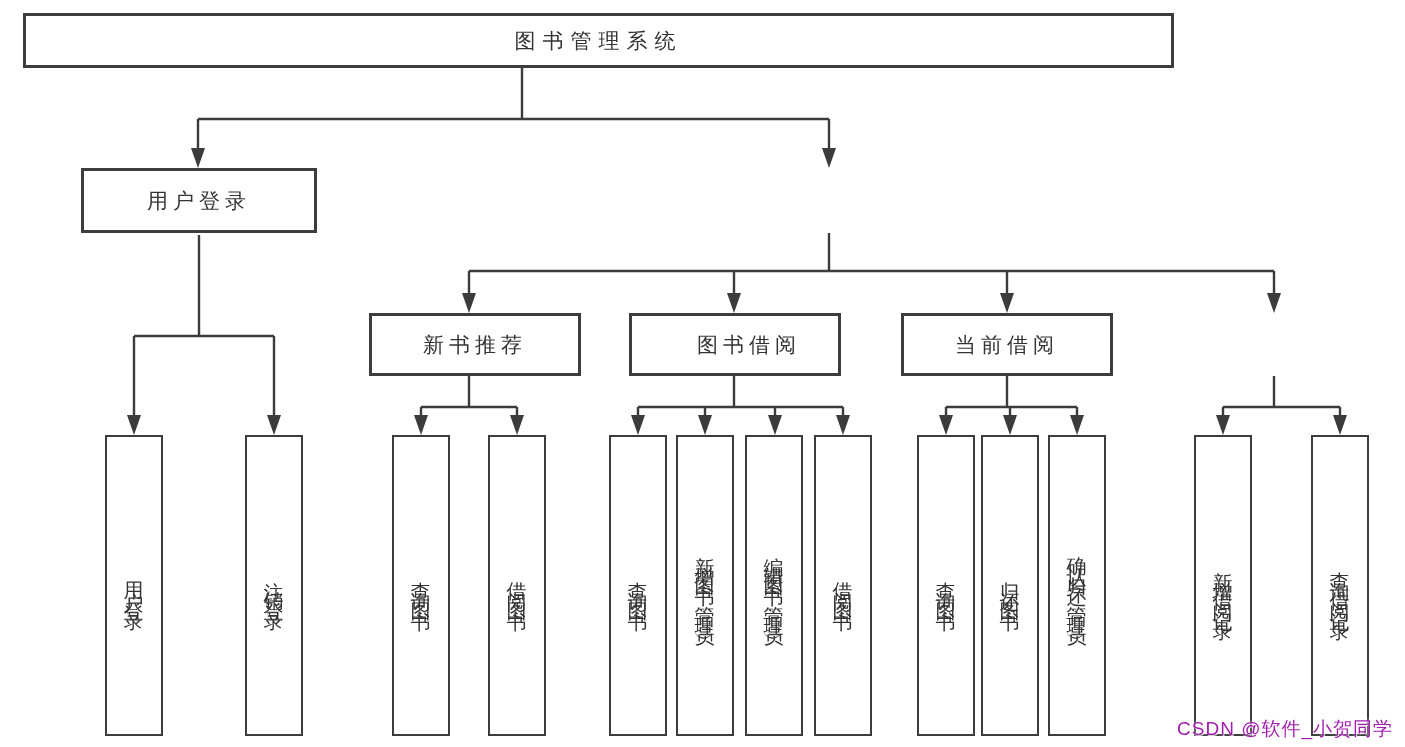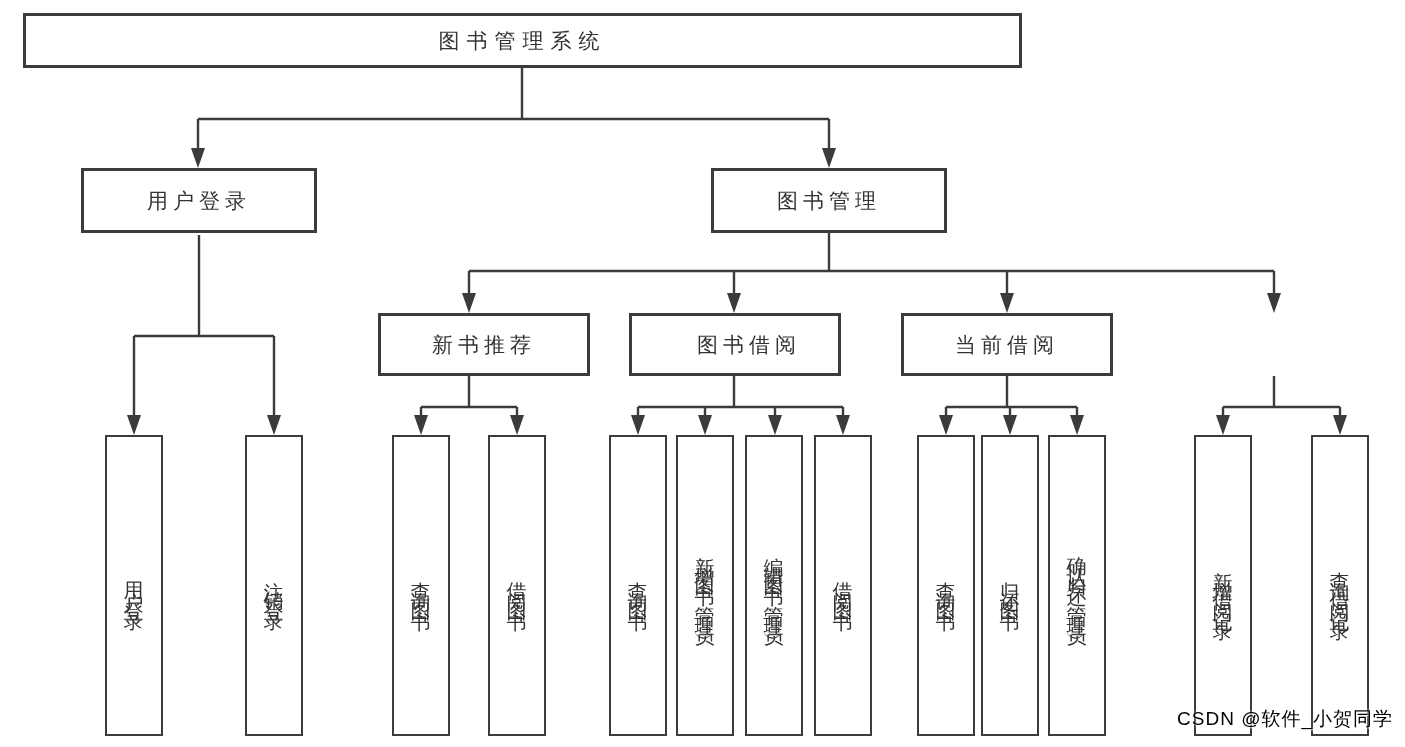--- a/index.html
+++ b/index.html
@@ -30,21 +30,21 @@
     box-sizing: border-box;
     background: #ffffff;
     border: 3px solid #3c3c3c;
     display: flex;
     align-items: center;
     justify-content: center;
     z-index: 2;
     color: #333333;
   }
   .node-root {
-    left: 23px; top: 13px; width: 999px; height: 55px;
+    left: 23px; top: 13px; width: 1151px; height: 55px;
     font-size: 21px; letter-spacing: 7px;
   }
   .node-l2 {
     top: 168px; width: 236px; height: 65px;
     font-size: 21px; letter-spacing: 5px;
   }
   .node-l3 {
     top: 313px; width: 212px; height: 63px;
     font-size: 21px; letter-spacing: 5px;
   }
@@ -56,25 +56,25 @@
   .node-leaf .vtext {
     writing-mode: vertical-rl;
     letter-spacing: 10px;
     line-height: 1;
     white-space: nowrap;
   }
   .label { pointer-events: none; }
   .watermark {
     position: absolute;
     right: 12px;
-    bottom: 15px;
+    bottom: 5px;
     z-index: 3;
     font-size: 19px;
     letter-spacing: 1px;
-    color: #000000;
+    color: #a21caf;
     text-shadow: 0 0 3px rgba(255,255,255,0.9), 1px 1px 0 rgba(255,255,255,0.7);
   }
 </style>
 </head>
 <body>
 
 <div class="stage">
 
   <svg class="connectors" viewBox="0 0 1405 747" xmlns="http://www.w3.org/2000/svg" aria-hidden="true">
     <g stroke="#3b3b3b" stroke-width="2.4" fill="none">
@@ -109,25 +109,22 @@
     </g>
   </svg>
 
   <div class="node node-root">
     <span class="label">图书管理系统</span>
   </div>
 
   <div class="node node-l2" style="left:81px;">
     <span class="label">用户登录</span>
   </div>
-  <div class="node node-l2" style="left:711px;">
-    <span class="label">图书管理</span>
-  </div>
 
-  <div class="node node-l3" style="left:378px;">
+  <div class="node node-l3" style="left:369px;">
     <span class="label">新书推荐</span>
   </div>
   <div class="node node-l3" style="left:629px;padding-left:28px;">
     <span class="label">图书借阅</span>
   </div>
   <div class="node node-l3" style="left:901px;font-family:Liberation Mono, monospace;">
     <span class="label">当前借阅</span>
   </div>
 
   <div class="node node-leaf" style="left:105px;">

